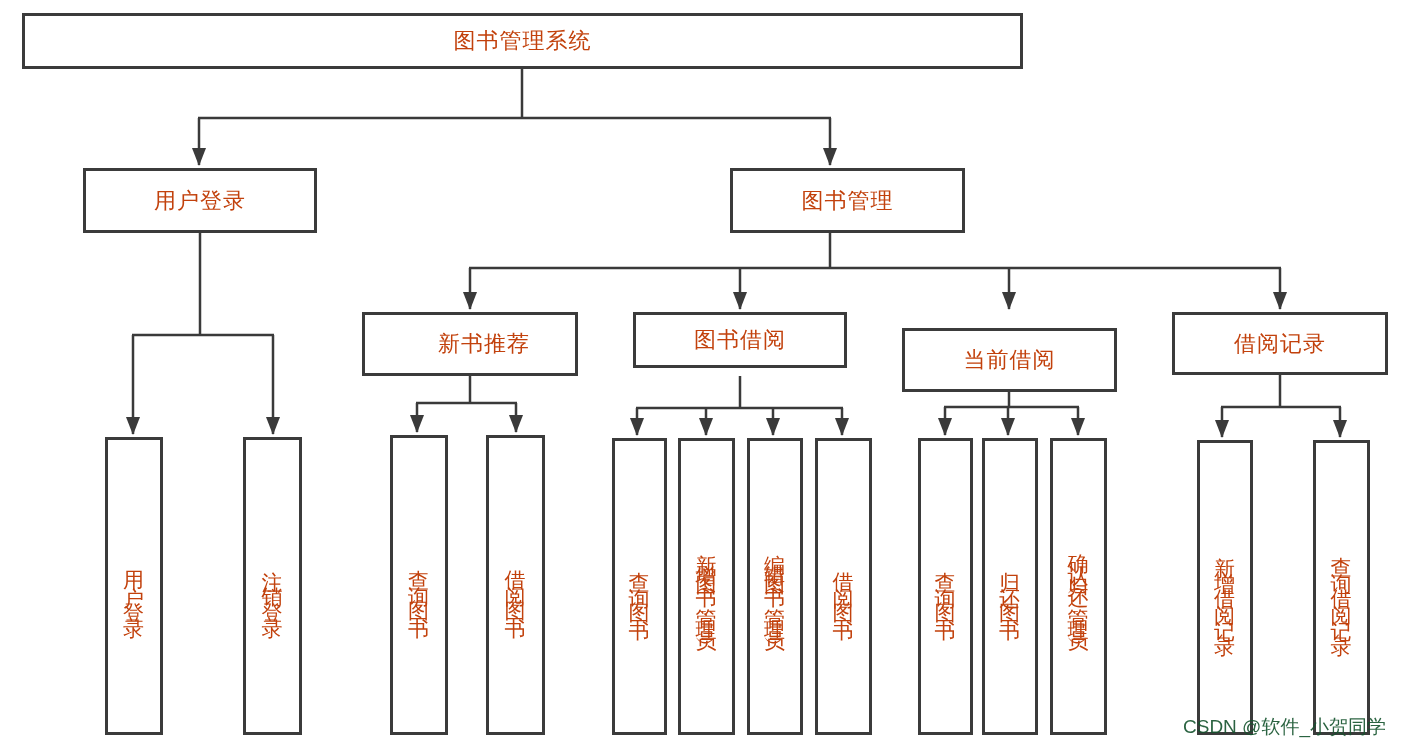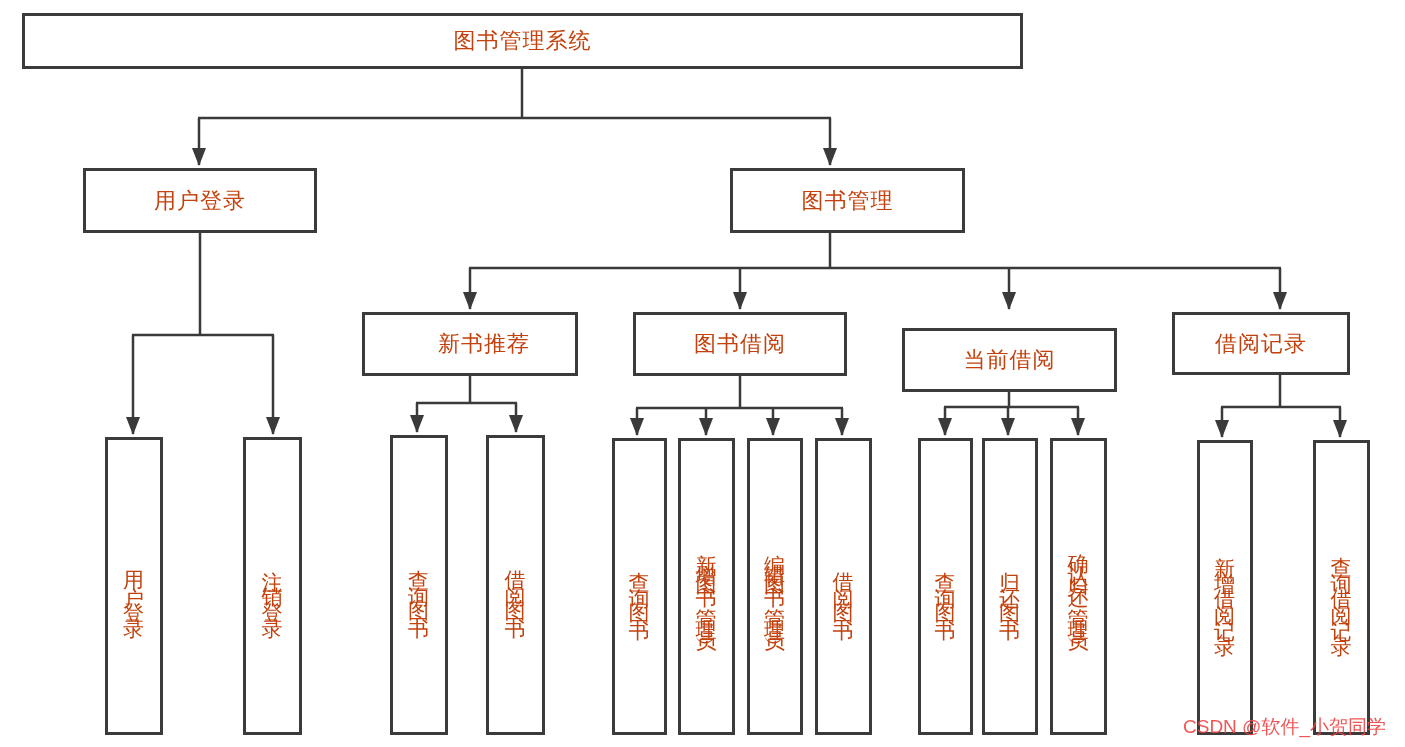--- a/index.html
+++ b/index.html
@@ -46,21 +46,21 @@
     white-space: nowrap;
   }
   .vbox.long span {
     letter-spacing: 11px;
   }
   #watermark {
     position: absolute;
     left: 1183px;
     top: 714px;
     font-size: 19px;
-    color: #ef4444;
+    color: #14532d;
     white-space: nowrap;
     z-index: 3;
     opacity: 0.9;
   }
 </style>
 </head>
 <body>
 
 <div id="stage">
 
@@ -121,27 +121,27 @@
   <div class="box hbox" style="left:83px; top:168px; width:234px; height:65px;">
     <span>用户登录</span>
   </div>
   <div class="box hbox" style="left:712px; top:168px; width:235px; height:65px;margin-left:18px;">
     <span>图书管理</span>
   </div>
 
   <div class="box hbox" style="left:362px; top:312px; width:216px; height:64px;padding-left:28px;">
     <span>新书推荐</span>
   </div>
-  <div class="box hbox" style="left:633px; top:312px; width:214px; height:64px;">
+  <div class="box hbox" style="left:633px; top:312px; width:214px; height:56px;">
     <span>图书借阅</span>
   </div>
   <div class="box hbox" style="left:902px; top:312px; width:215px; height:64px;margin-top:16px;">
     <span>当前借阅</span>
   </div>
-  <div class="box hbox" style="left:1172px; top:312px; width:178px; height:63px;">
+  <div class="box hbox" style="left:1172px; top:312px; width:216px; height:63px;">
     <span>借阅记录</span>
   </div>
 
   <div class="box vbox" style="left:105px; top:437px; width:58px; height:298px;">
     <span>用户登录</span>
   </div>
   <div class="box vbox" style="left:243px; top:437px; width:59px; height:298px;">
     <span>注销登录</span>
   </div>
 

